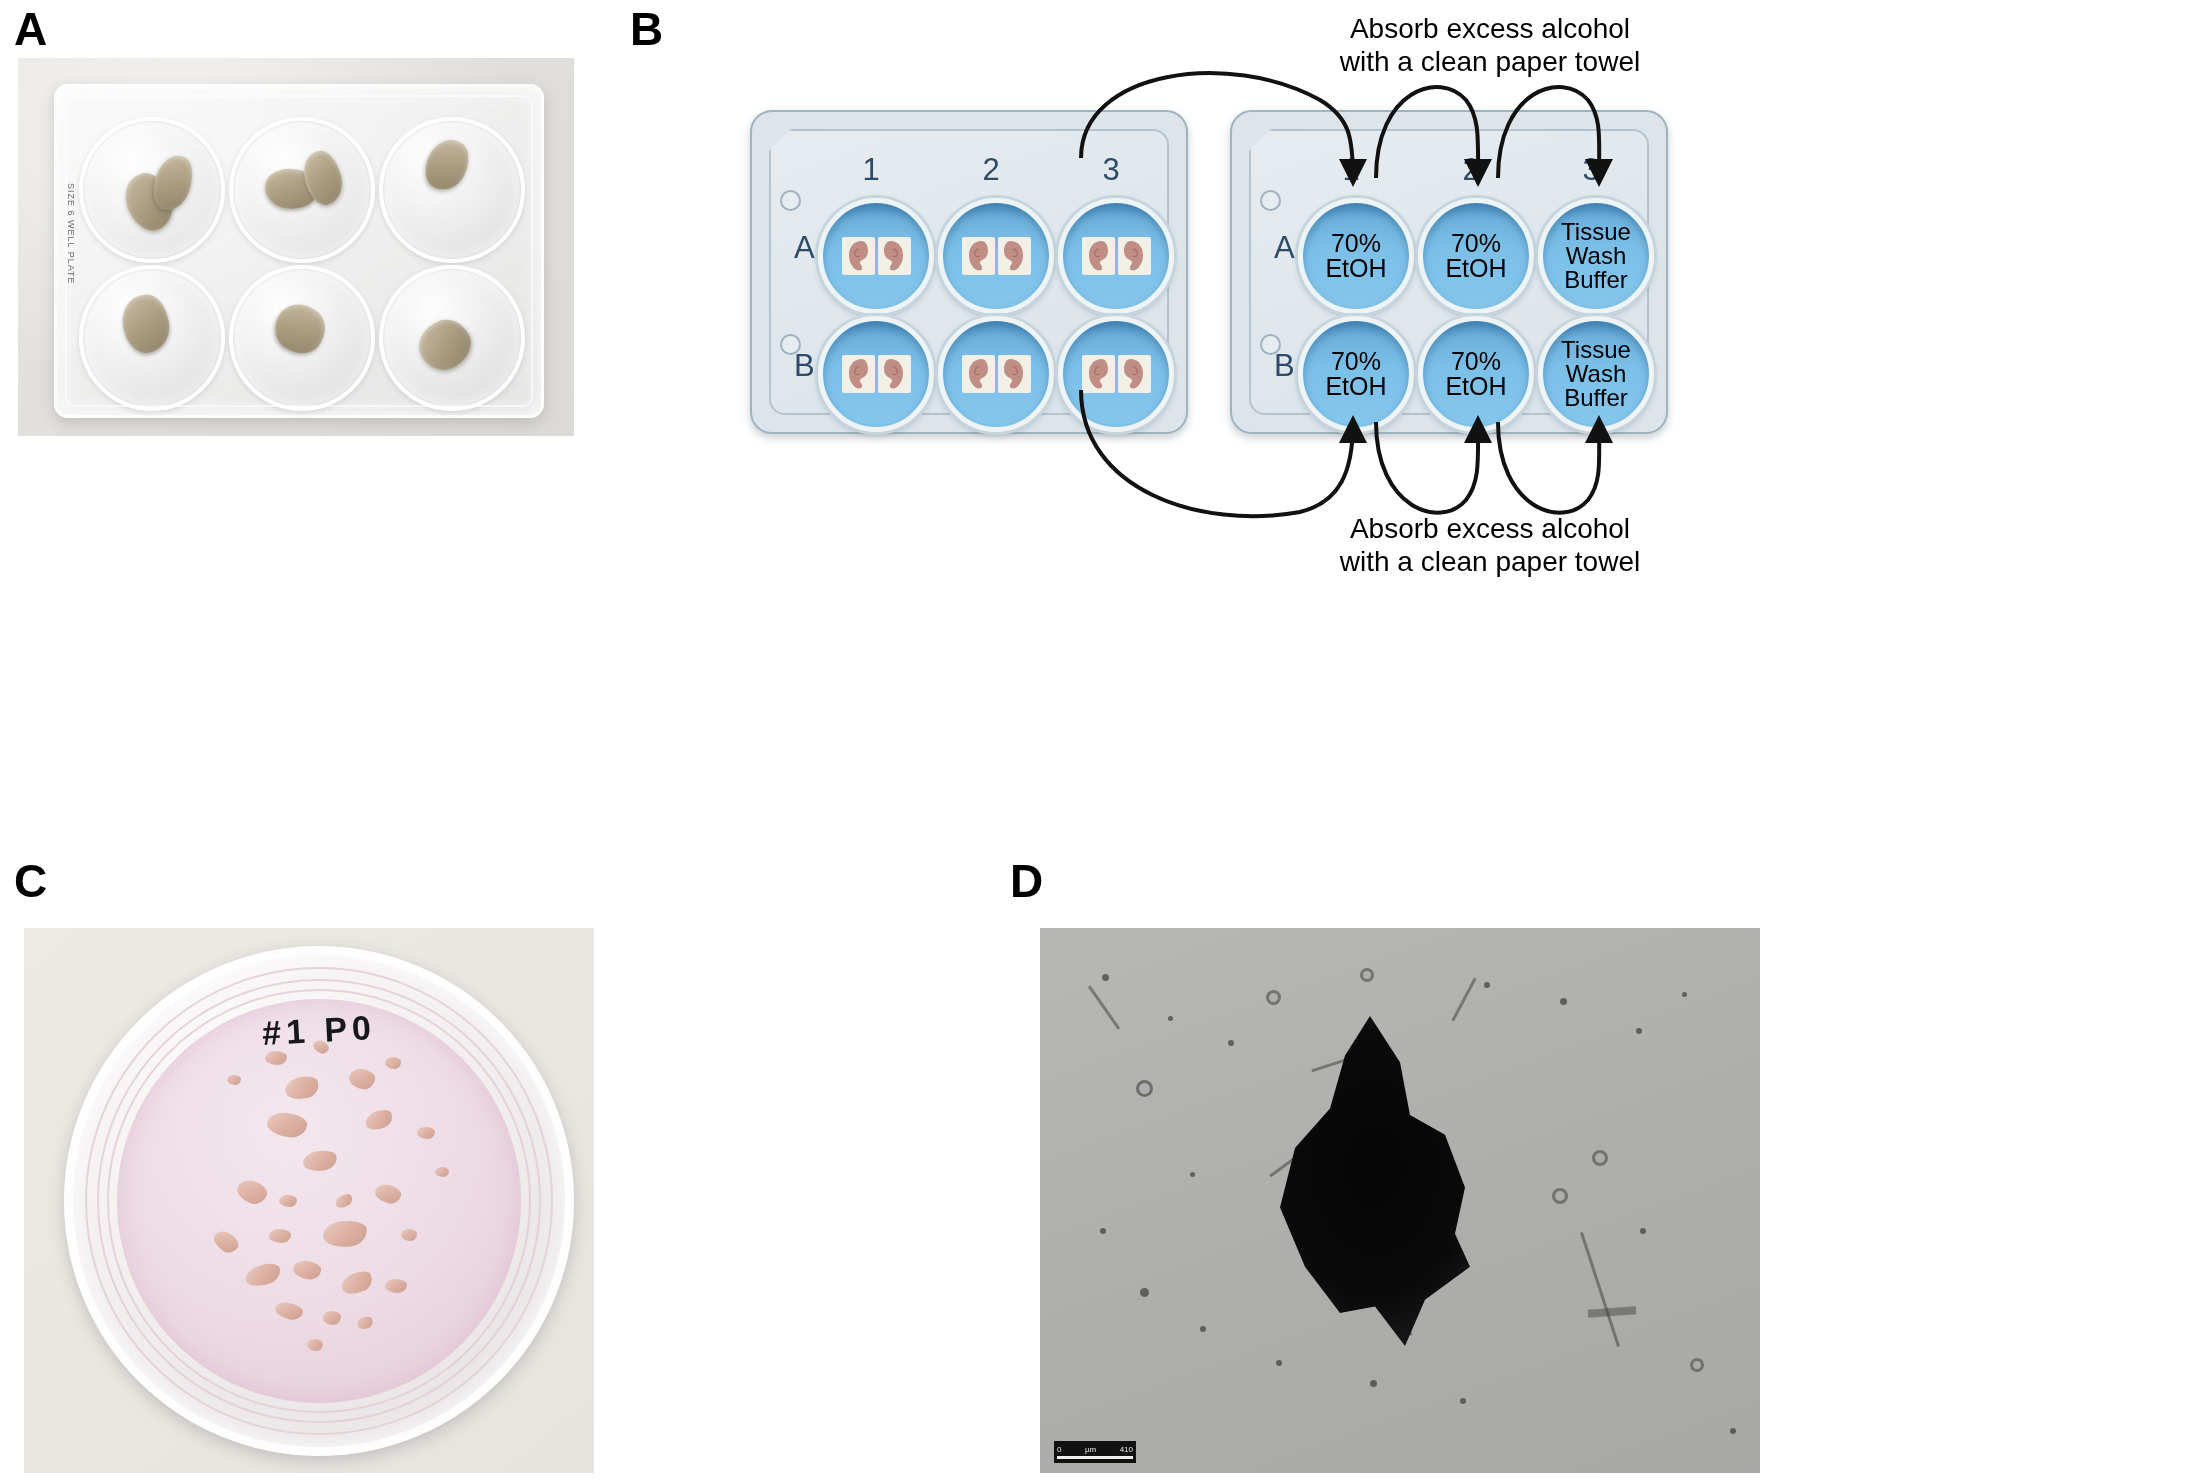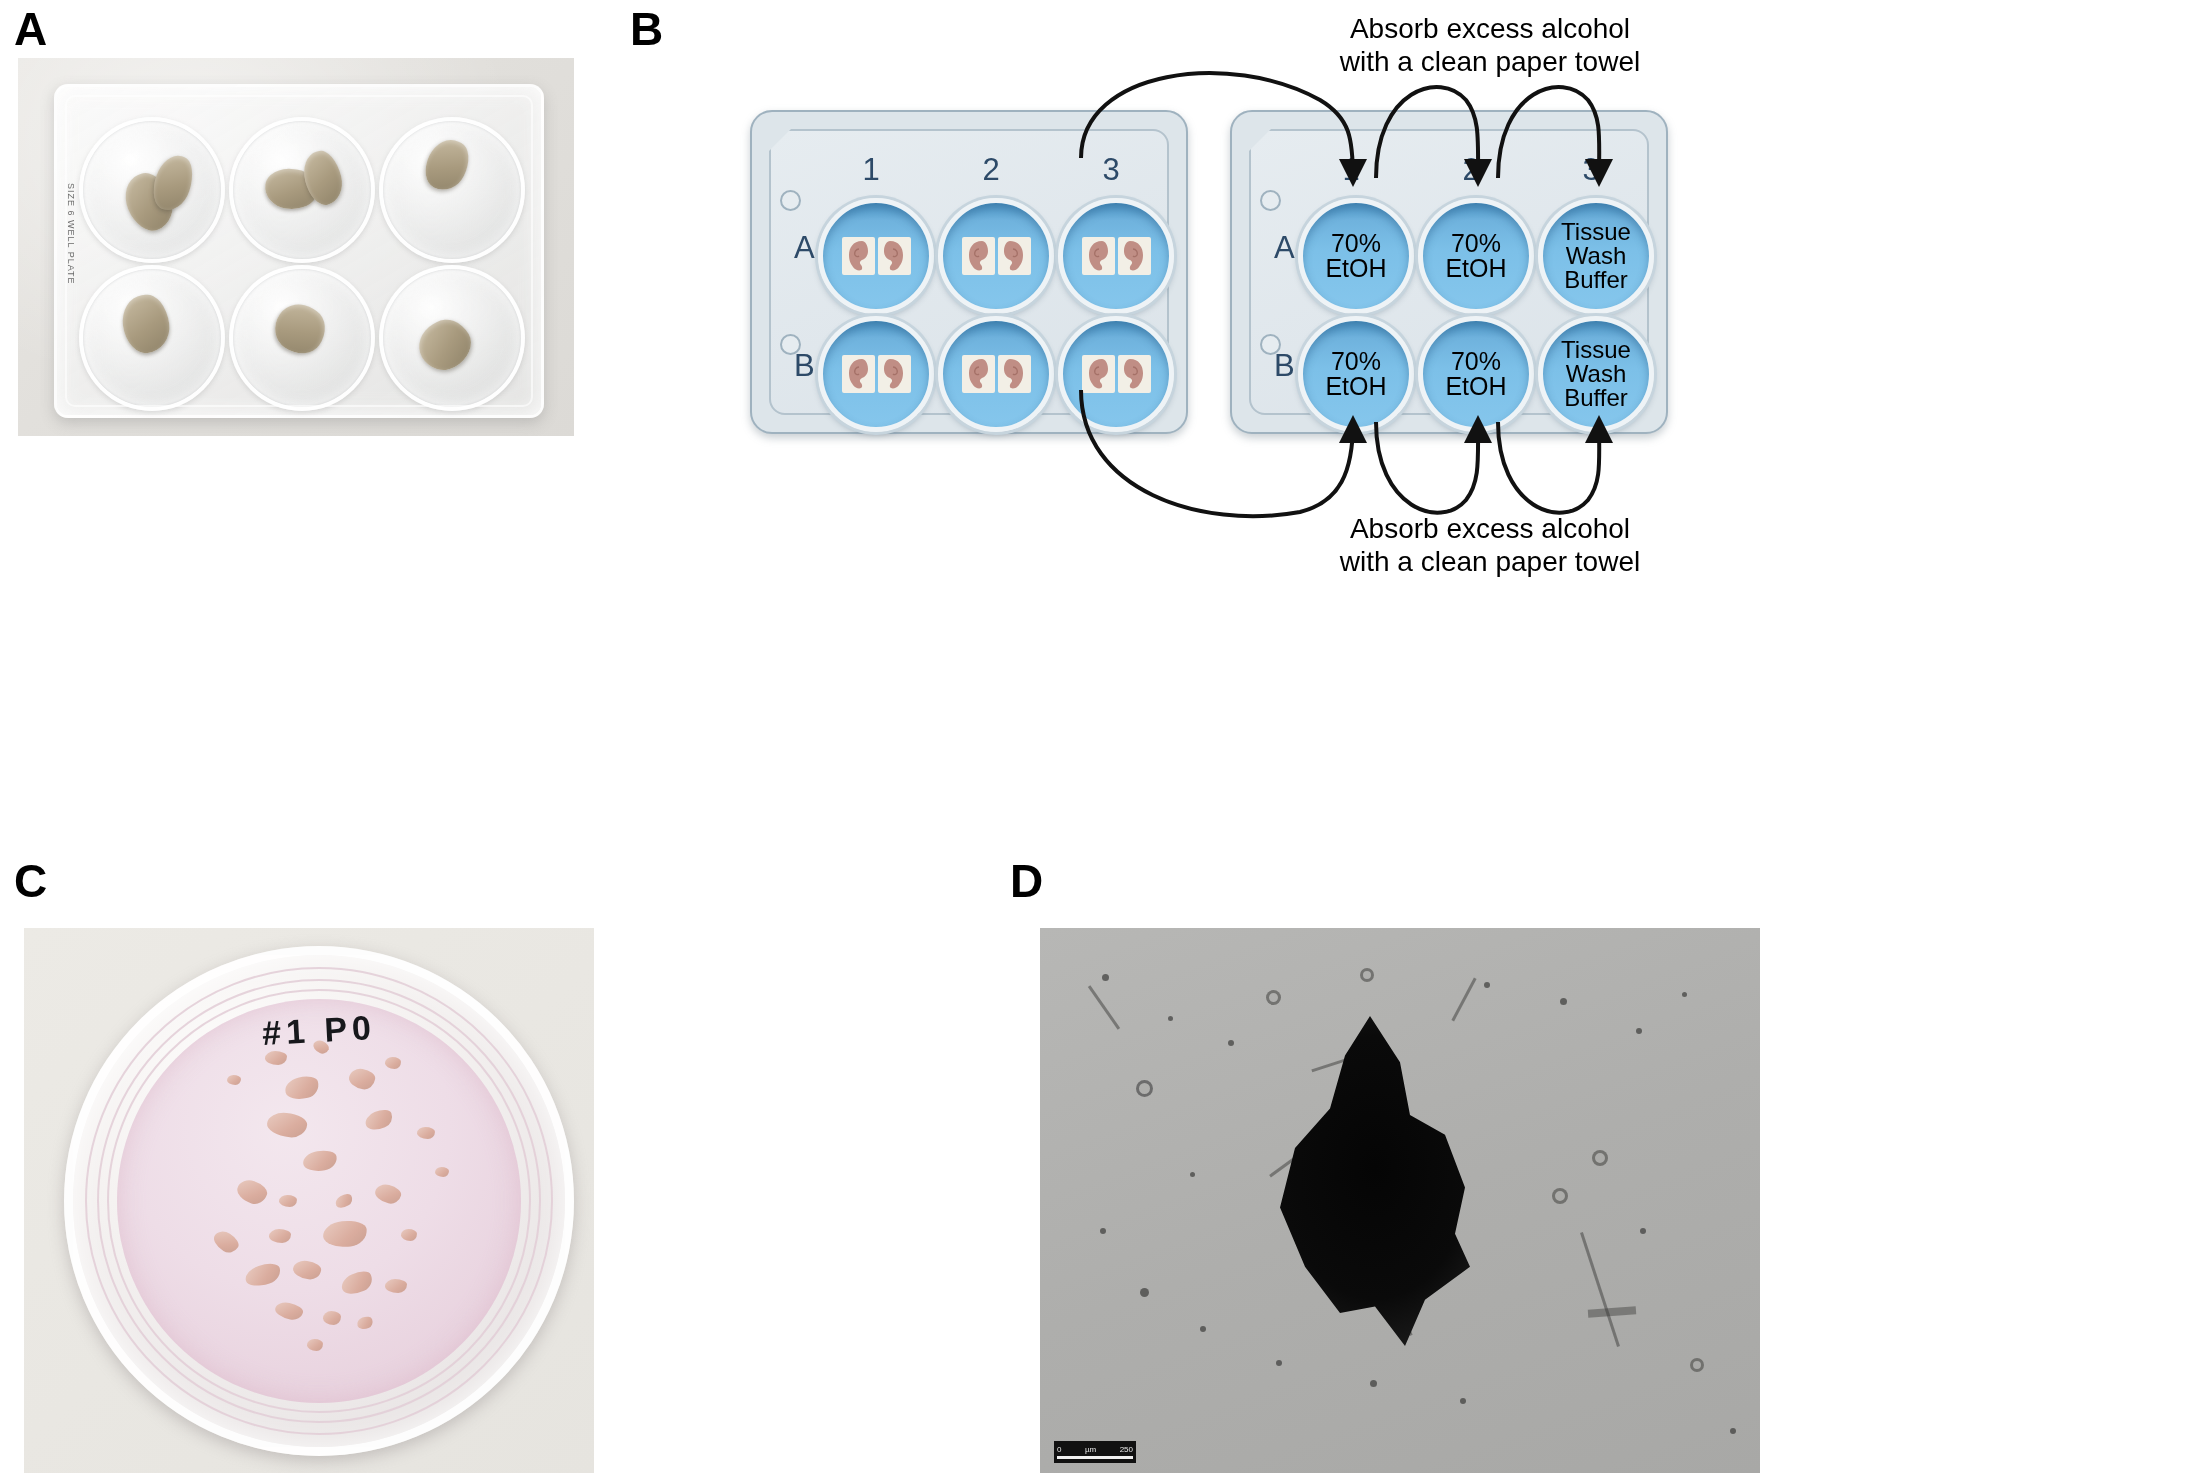--- a/index.html
+++ b/index.html
@@ -397,17 +397,17 @@
   <div class="fiber" style="left:330px;top:378px;width:60px;height:3px;transform:rotate(68deg);"></div>
   <div class="fiber" style="left:500px;top:360px;width:120px;height:3px;transform:rotate(72deg);"></div>
   <div class="fiber" style="left:548px;top:380px;width:48px;height:8px;background:rgba(60,60,58,.45);transform:rotate(-4deg);"></div>
 
   <div class="explant"></div>
 
   <div class="scalebar">
     <div class="sb-text">
       <span>0</span>
       <span>µm</span>
-      <span>250</span>
+      <span>410</span>
     </div>
     <div class="sb-line"></div>
   </div>
 </div>
 
 </body></html>

